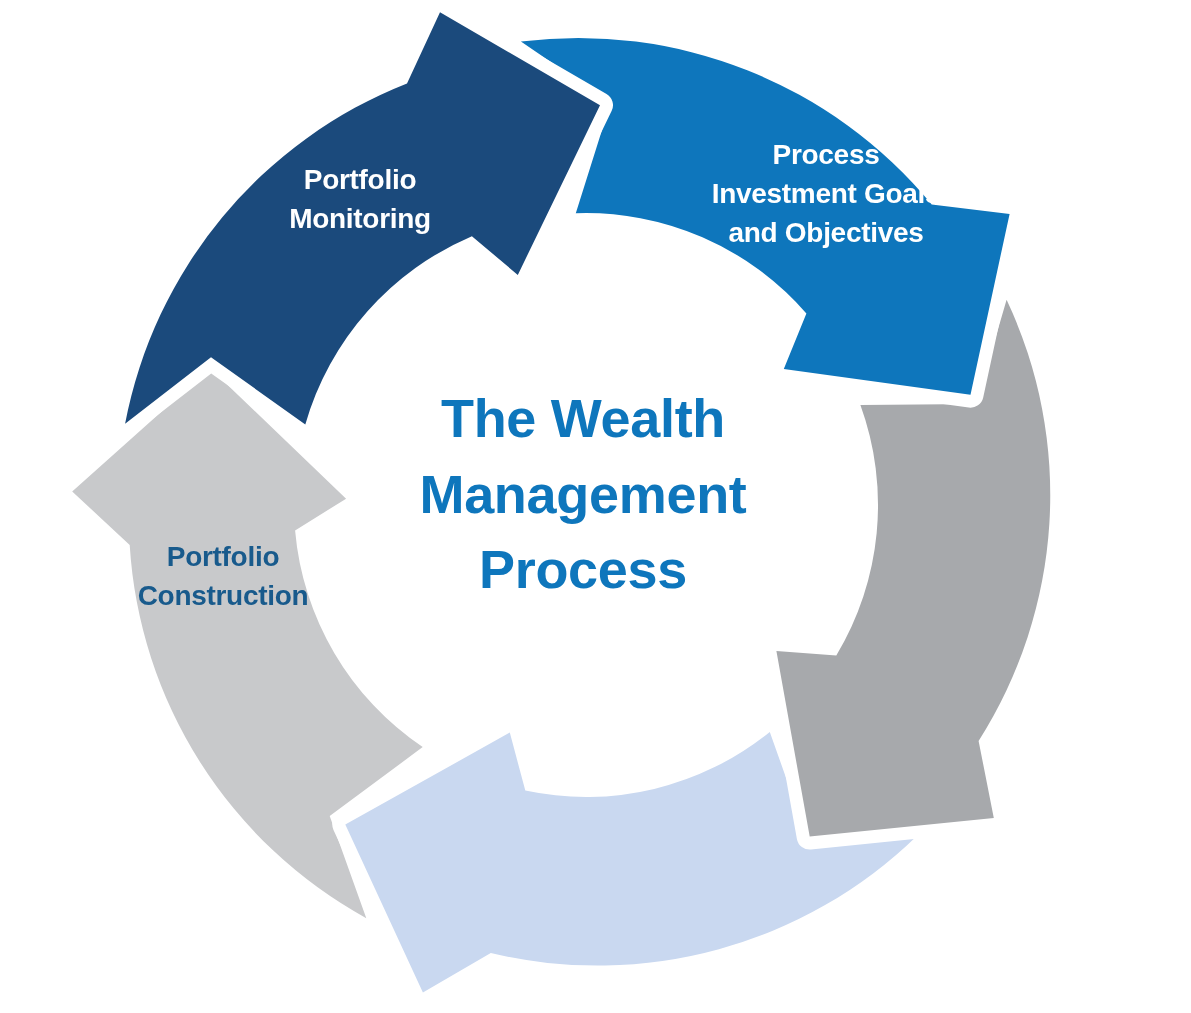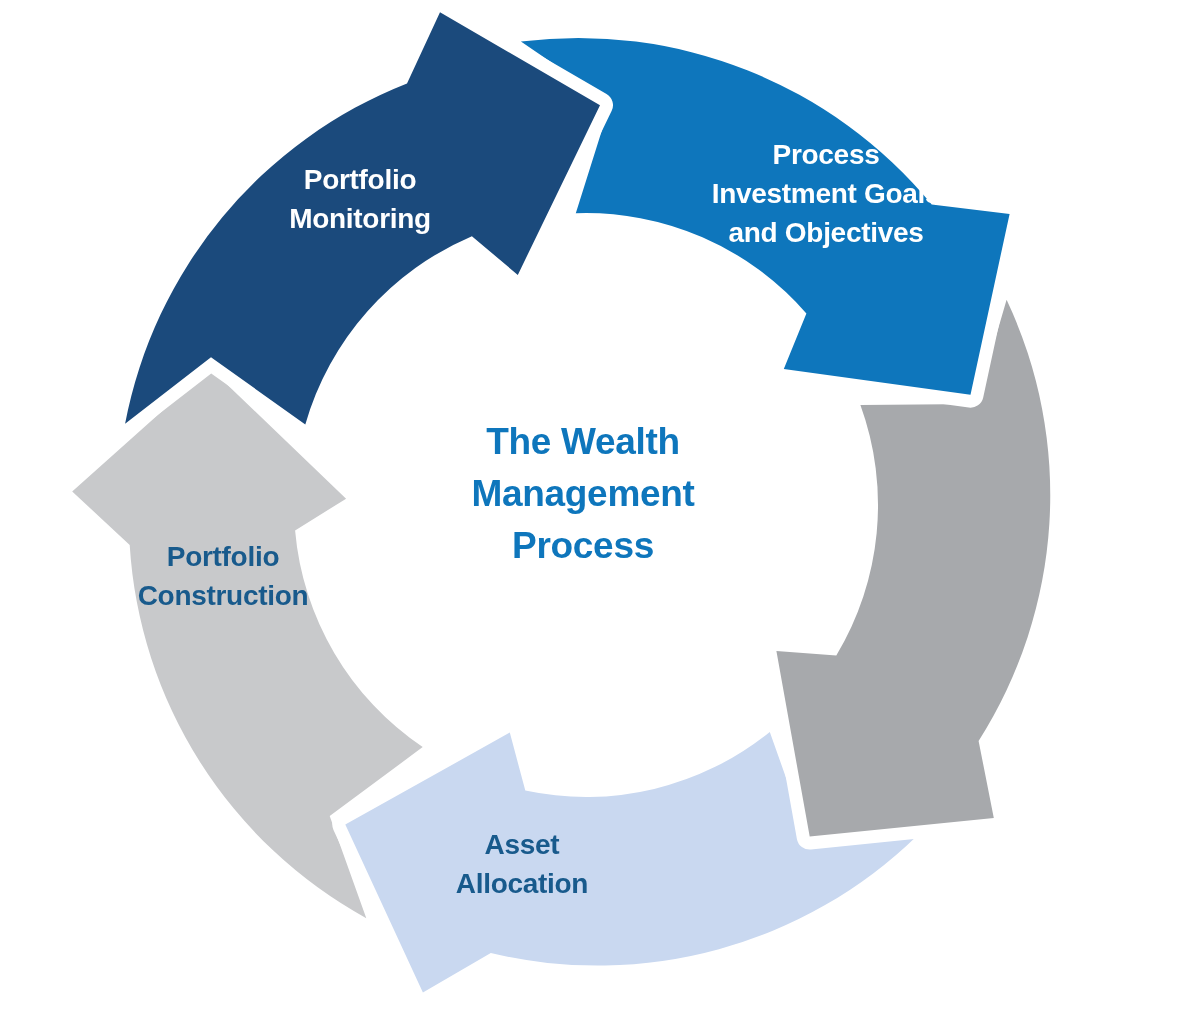--- a/index.html
+++ b/index.html
@@ -28,21 +28,21 @@
     white-space: pre-line;
     font-weight: bold;
     pointer-events: none;
   }
   .step-label {
     font-size: 28px;
     line-height: 1.4;
     letter-spacing: -0.3px;
   }
   .center-title {
-    font-size: 37px;
+    font-size: 54px;
     line-height: 1.4;
     letter-spacing: -0.3px;
   }
   .lbl-identify      { left: 826px; top: 194px; width: 340px; }
   .lbl-ips           { left: 982px; top: 571px; width: 240px; }
   .lbl-asset         { left: 522px; top: 864px; width: 280px; }
   .lbl-construction  { left: 223px; top: 576px; width: 320px; }
   .lbl-monitoring    { left: 360px; top: 199px; width: 300px; }
   .center-title      { left: 583px; top: 494px; width: 420px; }
 </style>
@@ -75,22 +75,20 @@
     </svg>
 
   <div class="step-label lbl-monitoring" style="color: rgb(255, 255, 255);">Portfolio
 Monitoring</div>
 
   <div class="step-label lbl-identify" style="color: rgb(255, 255, 255);">Process
 Investment Goals
 and Objectives</div>
 
 
-  <div class="step-label lbl-asset" style="color: rgb(24, 90, 140);">Asset
-Allocation</div>
 
   <div class="step-label lbl-construction" style="color: rgb(24, 90, 140);">Portfolio
 Construction</div>
 
   <div class="center-title" style="color: rgb(14, 118, 188);">The Wealth
 Management
 Process</div>
 
 </div>
 

